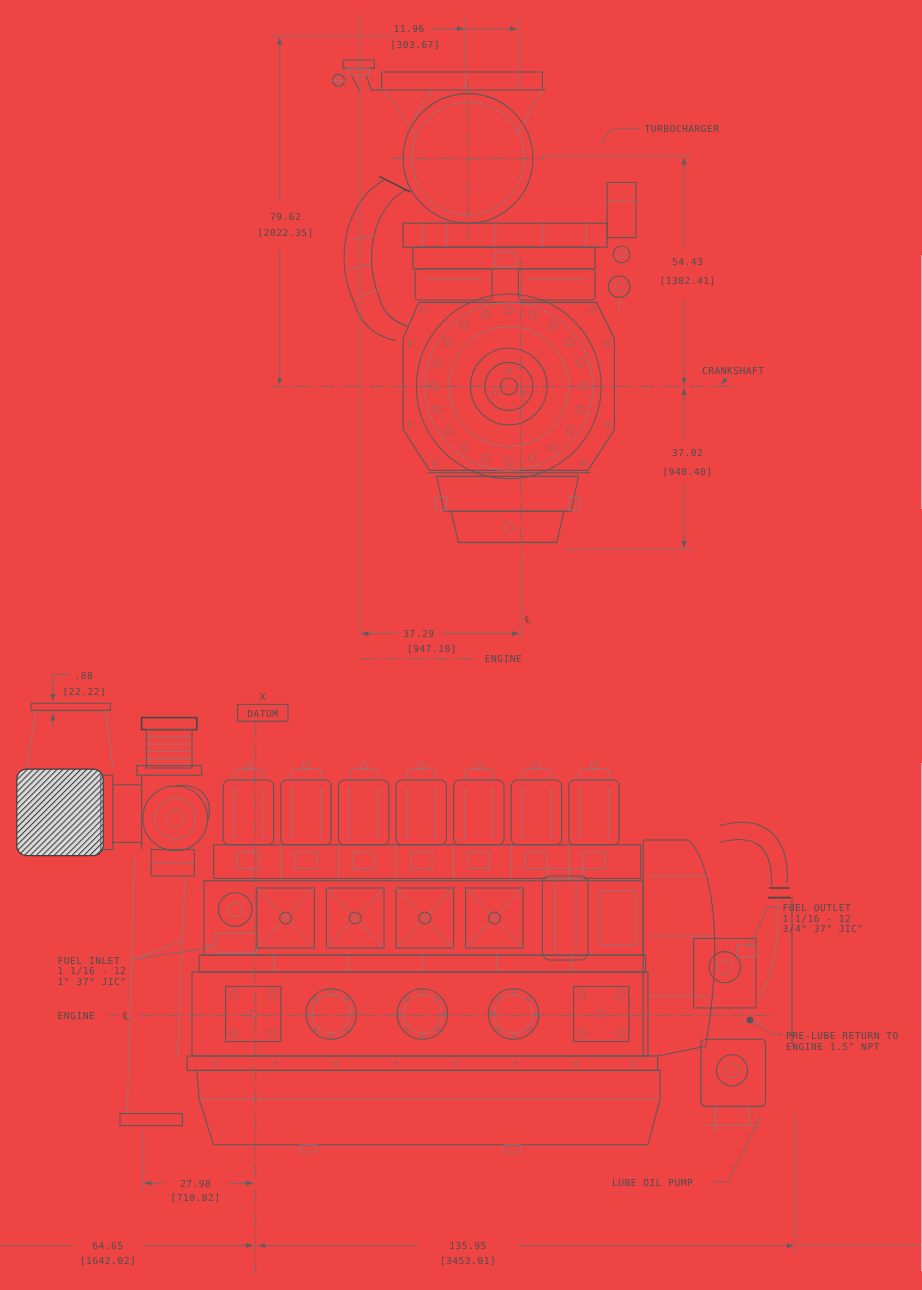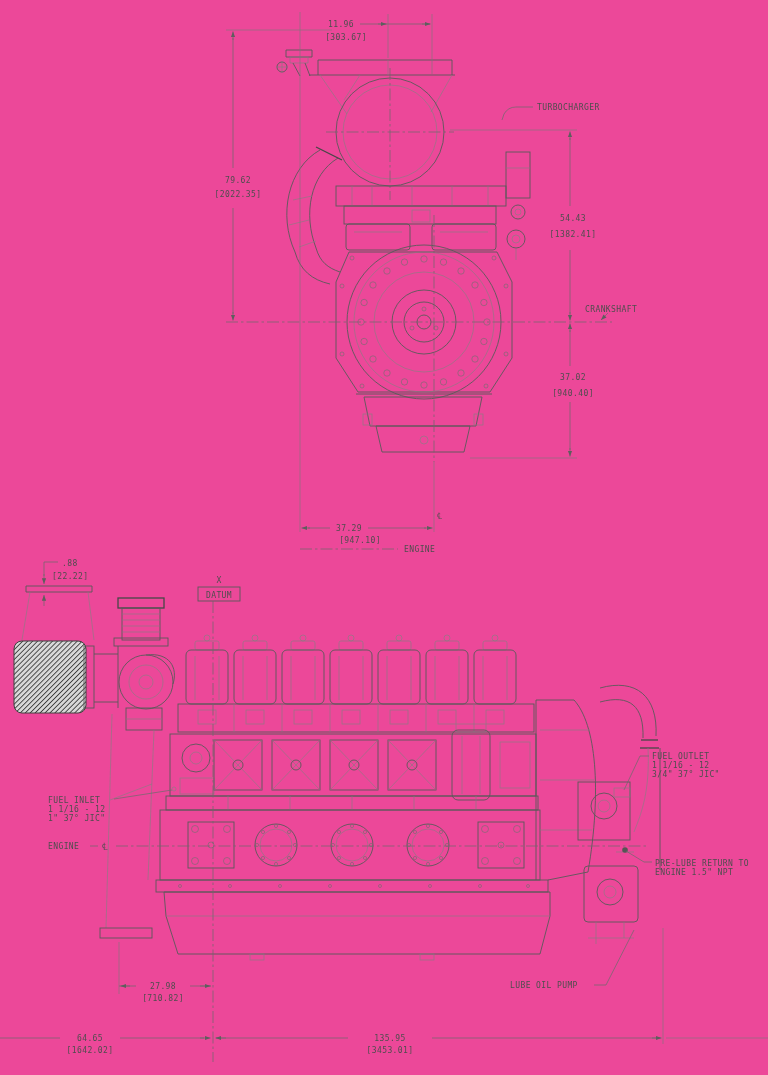--- a/index.html
+++ b/index.html
@@ -1,16 +1,16 @@
 <!DOCTYPE html>
 <html><head>
 <meta charset="utf-8">
 <style>
   html,body{margin:0;padding:0;background:#fff;}
-  .sheet{position:relative;width:768px;height:1075px;background:#ec4899;overflow:hidden;
+  .sheet{position:relative;width:768px;height:1075px;background:#ef4444;overflow:hidden;
          font-family:"DejaVu Sans Mono","Liberation Mono",monospace;}
   svg{position:absolute;left:0;top:0;}
   .ln{fill:none;stroke:#5a5a5a;stroke-width:0.9;}
   .lt{fill:none;stroke:#818181;stroke-width:0.6;}
   .hv{fill:none;stroke:#474747;stroke-width:1.3;}
   .dim{fill:none;stroke:#6b6b6b;stroke-width:0.7;}
   .ext{fill:none;stroke:#787878;stroke-width:0.6;}
   .cl{fill:none;stroke:#6b6b6b;stroke-width:0.7;stroke-dasharray:12 3 2.5 3;}
   .txt{font-family:"DejaVu Sans Mono","Liberation Mono",monospace;font-size:8px;
        fill:#4e4e4e;letter-spacing:0.4px;}

